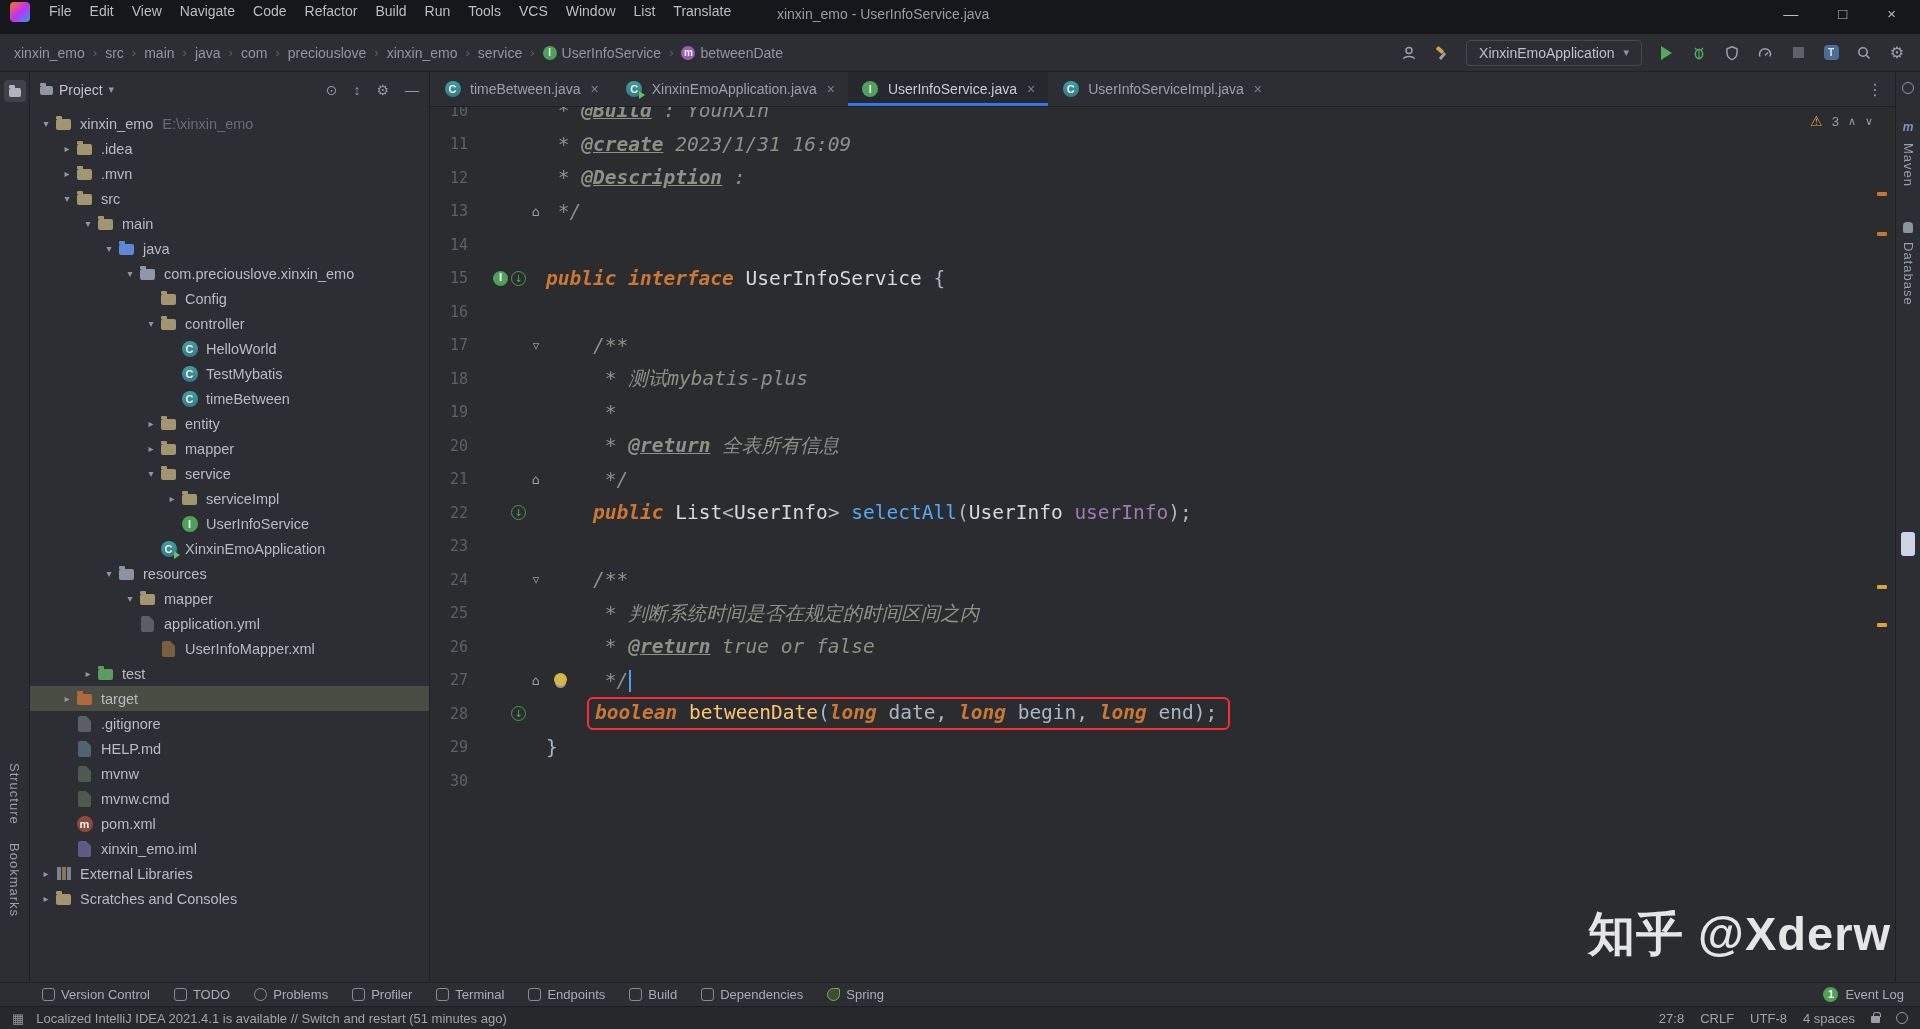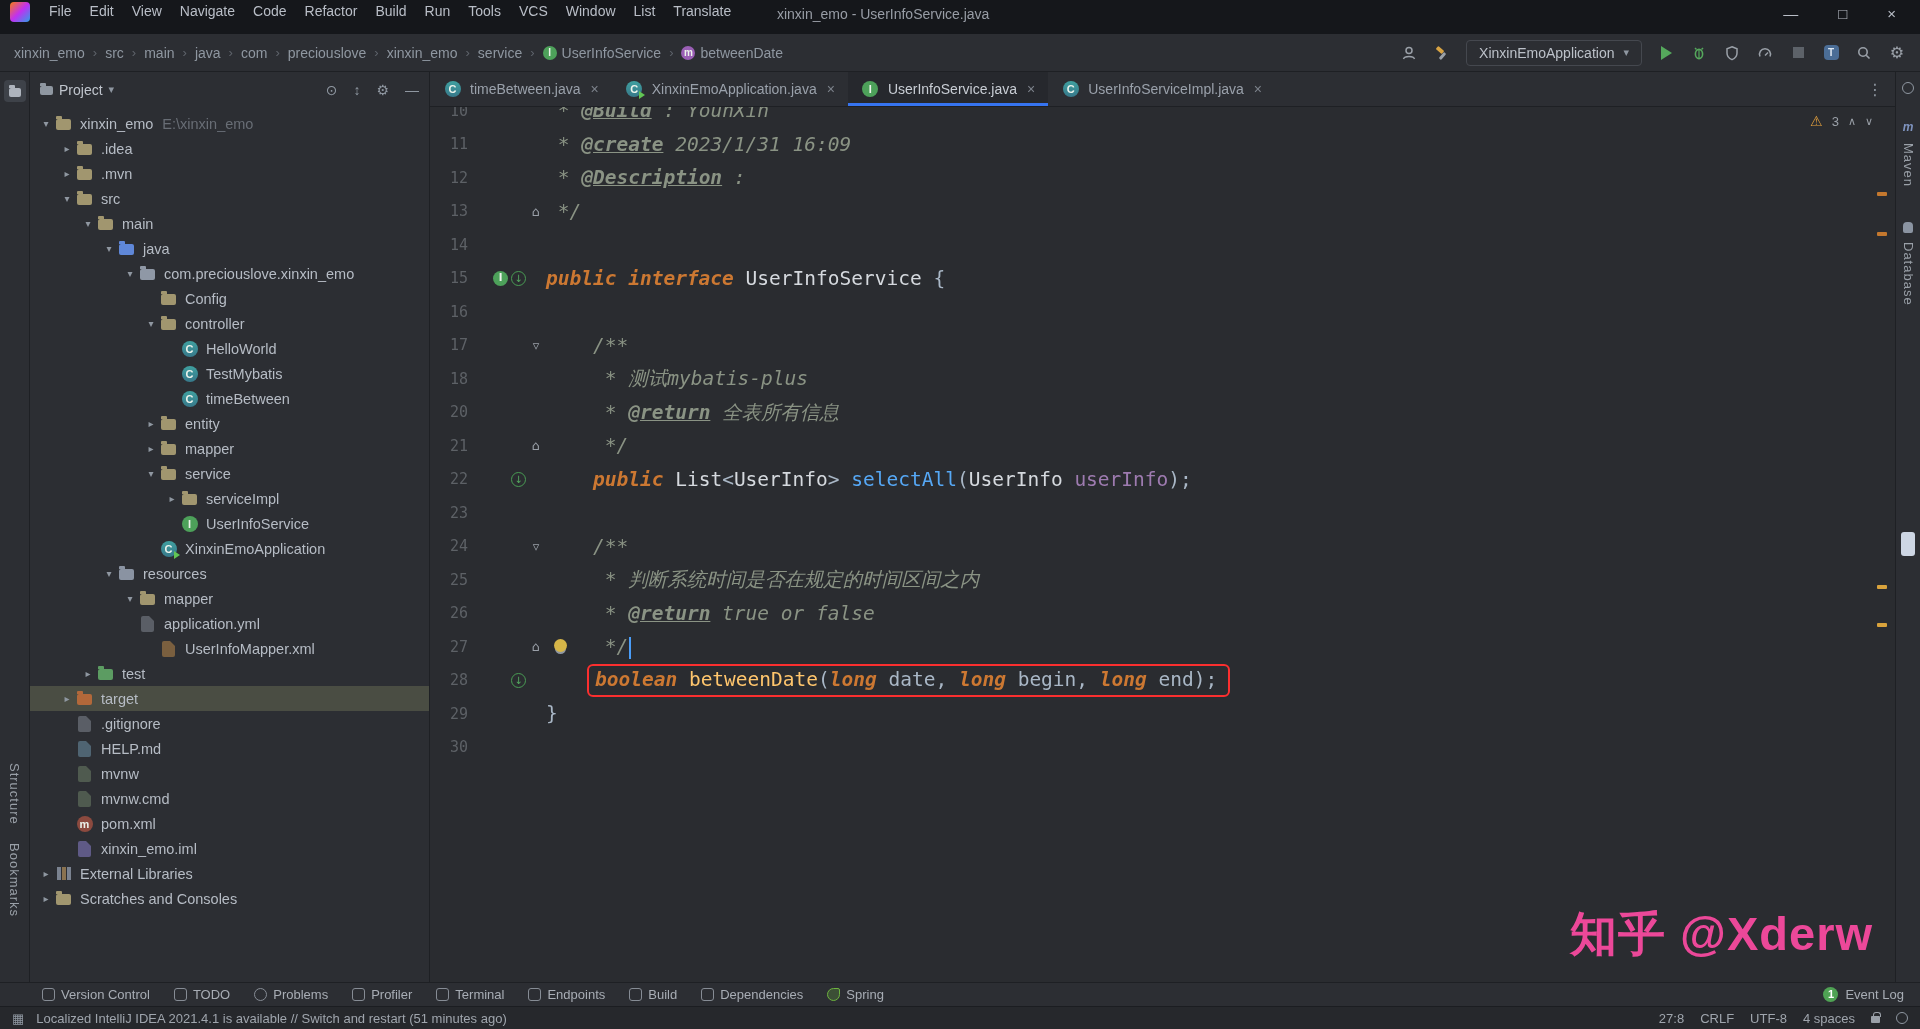--- a/index.html
+++ b/index.html
@@ -121,21 +121,21 @@
     font-family:"DejaVu Sans",sans-serif;}
   .gi-iface{background:#4da15a;color:#ecf3ec;font-weight:bold;}
   .gi-impl{border:1.5px solid #499c54;color:#55ad60;}
   .gi-bulb{position:absolute;left:124px;top:9px;width:13px;height:13px;border-radius:50%;
     background:#d6b648;box-shadow:0 3px 0 -1px #8f97a1;}
   .inspect{position:absolute;top:6px;right:22px;display:flex;align-items:center;gap:9px;
     font-size:13px;color:#9aa0a8;font-family:"Liberation Sans",sans-serif;}
   .warn-tri{color:#e8a33d;font-size:14px;}
   .insp-arrow{font-size:11px;color:#9aa0a8;}
   .mark{position:absolute;right:8px;width:10px;height:4px;border-radius:1px;}
-  .watermark{position:absolute;right:22px;bottom:16px;font-size:47px;font-weight:bold;color:#ec4899;
+  .watermark{position:absolute;right:4px;bottom:16px;font-size:47px;font-weight:bold;color:#e5e5e5;
     letter-spacing:1px;font-family:"Liberation Sans","DejaVu Sans",sans-serif;}
 
   
   .bottombar{height:24px;background:#2c2e33;border-top:1px solid #1e2024;display:flex;
     align-items:center;padding:0 16px 0 42px;gap:24px;font-size:13px;color:#a8adb5;flex:none;}
   .bb-item{display:flex;align-items:center;gap:6px;white-space:nowrap;}
   .mi{width:13px;height:13px;border:1.5px solid #868c95;border-radius:3px;display:inline-block;flex:none;}
   .mi-spring{border-color:#6db33f;border-radius:50% 2px 50% 50%;background:rgba(109,179,63,.25);}
   .mi-problems{border-radius:50%;}
   .mi-terminal{position:relative;}
@@ -626,20 +626,26 @@
               <span class="fold">▿</span>
               <span class="ctext"><span class="s-doc">    /**</span></span>
             </div>
             <div class="code-line">
               <span class="ln">18</span>
               <span class="gut"></span>
               <span class="fold"></span>
               <span class="ctext"><span class="s-doc">     * 测试mybatis-plus</span></span>
             </div>
             <div class="code-line">
+              <span class="ln">19</span>
+              <span class="gut"></span>
+              <span class="fold"></span>
+              <span class="ctext"><span class="s-doc">     *</span></span>
+            </div>
+            <div class="code-line">
               <span class="ln">20</span>
               <span class="gut"></span>
               <span class="fold"></span>
               <span class="ctext"><span class="s-doc">     * </span><span class="s-tag">@return</span><span class="s-doc"> 全表所有信息</span></span>
             </div>
             <div class="code-line">
               <span class="ln">21</span>
               <span class="gut"></span>
               <span class="fold">⌂</span>
               <span class="ctext"><span class="s-doc">     */</span></span>

